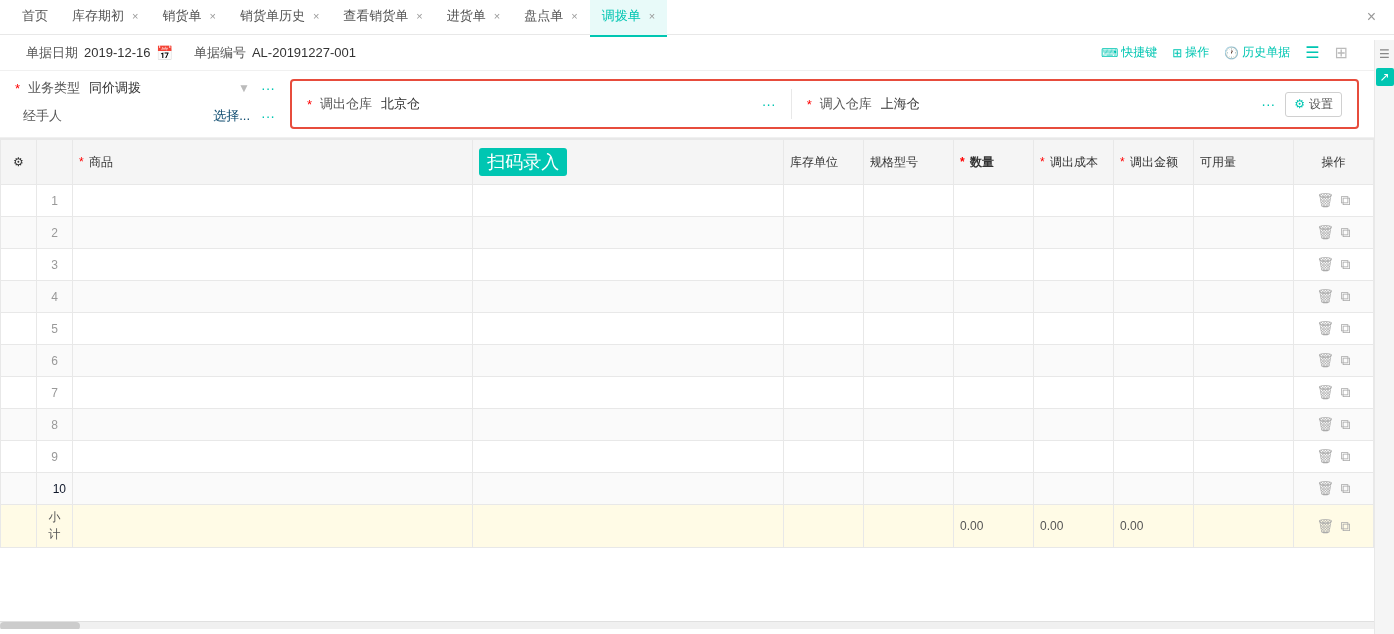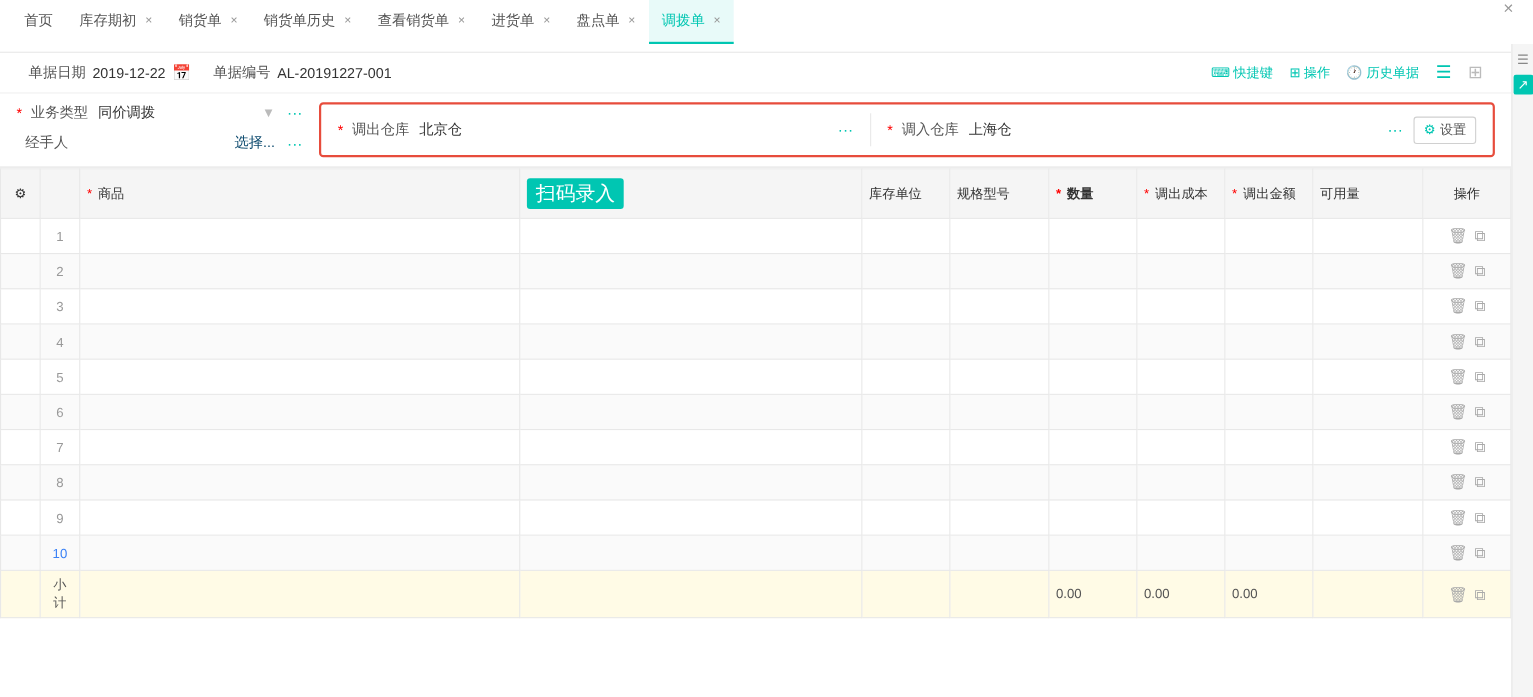--- a/index.html
+++ b/index.html
@@ -1,24 +1,25 @@
 <!DOCTYPE html>
 <html><head>
   <meta charset="utf-8">
   <style>
     * { box-sizing: border-box; margin: 0; padding: 0; }
     body { font-family: 'Microsoft YaHei', Arial, sans-serif; font-size: 13px; color: #333; background: #fff; overflow: hidden; }
 
     
     .tab-bar {
       display: flex;
+      align-items: center;
       border-bottom: 1px solid #e8e8e8;
       background: #fff;
       padding: 0 10px;
-      height: 48px;
+      height: 35px;
     }
     .tab-item {
       display: flex;
       align-items: center;
       padding: 0 12px;
       height: 40px;
       cursor: pointer;
       font-size: 13px;
       color: #555;
       border-bottom: 2px solid transparent;
@@ -304,21 +305,21 @@
     <span class="tab-close">×</span>
   </div>
   <span class="window-close">×</span>
 </div>
 
 <div class="main-content">
 
   <div class="form-header">
     <div class="form-field">
       <label>单据日期</label>
-      <span class="value">2019-12-22</span>
+      <span class="value">2019-12-16</span>
       <span class="icon">📅</span>
     </div>
     <div class="form-field">
       <label>单据编号</label>
       <span class="value">AL-20191227-001</span>
     </div>
     <div class="header-actions">
       <span>
         <span style="color:#00c6b2">⌨</span>
         <span>快捷键</span>
@@ -574,21 +575,21 @@
         <td class="col-avail"></td>
         <td class="col-action">
           <div class="action-icons">
             <span class="del-icon">🗑</span>
             <span class="copy-icon">⧉</span>
           </div>
         </td>
       </tr>
           <tr>
         <td class="col-gear"></td>
-        <td class="col-num" style="text-align:center; color:#3b82f6">10</td>
+        <td class="col-num" style="text-align:right; color:#0f172a">10</td>
         <td class="col-product"></td>
         <td class="col-scan"></td>
         <td class="col-unit"></td>
         <td class="col-spec"></td>
         <td class="col-qty"></td>
         <td class="col-cost"></td>
         <td class="col-amount"></td>
         <td class="col-avail"></td>
         <td class="col-action">
           <div class="action-icons">

